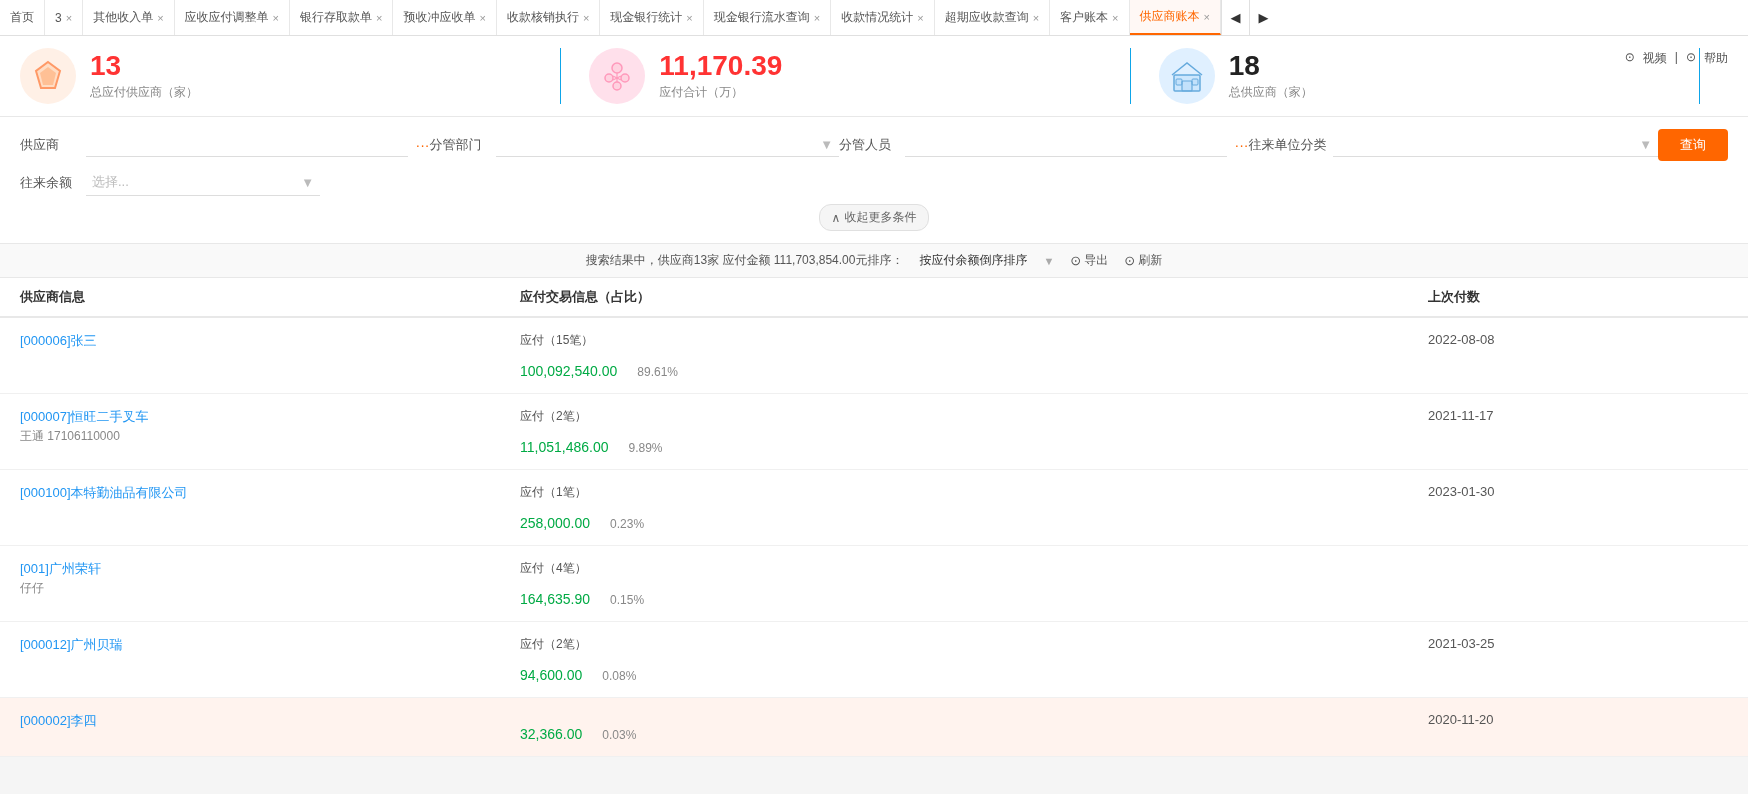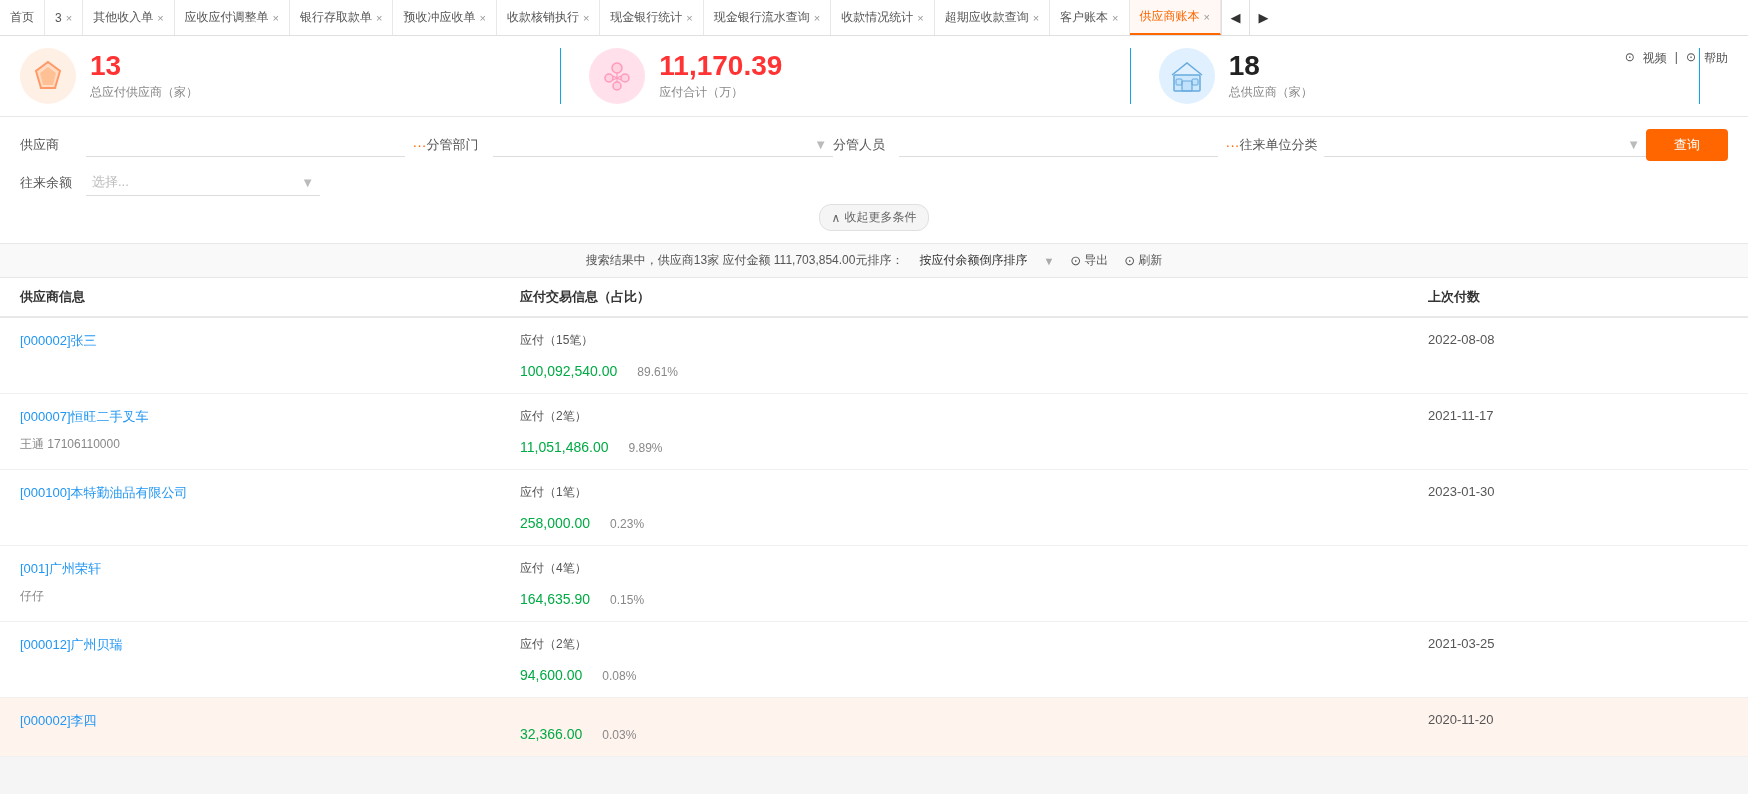--- a/index.html
+++ b/index.html
@@ -123,21 +123,21 @@
       cursor: pointer;
       justify-content: space-between;
     }
     .filter-select span { color: #bbb; font-size: 13px; }
     .dropdown-arrow { color: #aaa; font-size: 11px; }
     .ellipsis-btn { color: #ff6600; cursor: pointer; font-size: 14px; margin-left: 2px; }
     .search-btn {
       background: #ff6600;
       color: #fff;
       border: none;
-      padding: 7px 28px;
+      padding: 7px 22px;
       border-radius: 4px;
       cursor: pointer;
       font-size: 13px;
       white-space: nowrap;
     }
     .collapse-btn {
       display: flex;
       align-items: center;
       justify-content: center;
       margin: 0 auto;
@@ -202,21 +202,21 @@
       align-items: start;
       cursor: pointer;
     }
     .table-row.highlighted { background: #fff3ee; }
     .supplier-name {
       color: #2196F3;
       text-decoration: none;
       cursor: pointer;
       font-size: 13px;
     }
-    .supplier-sub { font-size: 12px; color: #888; margin-top: 10px; }
+    .supplier-sub { font-size: 12px; color: #888; margin-top: 2px; }
     .transaction-label { font-size: 12px; color: #555; }
     .transaction-amount { color: #00aa44; font-size: 14px; font-weight: 500; margin-top: 14px; cursor: pointer; }
     .transaction-percent { font-size: 12px; color: #888; margin-left: 20px; display: inline-block; }
     .last-payment { font-size: 13px; color: #555; }
   </style>
 </head>
 <body>
 
 <div class="top-nav">
   <div class="nav-tab">
@@ -411,21 +411,21 @@
 <div class="table-area">
 
   <div class="table-header">
     <div class="col-header">供应商信息</div>
     <div class="col-header">应付交易信息（占比）</div>
     <div class="col-header">上次付数</div>
   </div>
 
   <div class="table-row">
     <div>
-      <div><a class="supplier-name">[000002]张三</a></div>
+      <div><a class="supplier-name">[000006]张三</a></div>
     </div>
     <div>
       <div class="transaction-label">应付（15笔）</div>
       <div style="display:flex; align-items:baseline; gap:0;">
         <span class="transaction-amount">100,092,540.00</span>
         <span class="transaction-percent">89.61%</span>
       </div>
     </div>
     <div class="last-payment">2022-08-08</div>
   </div>

